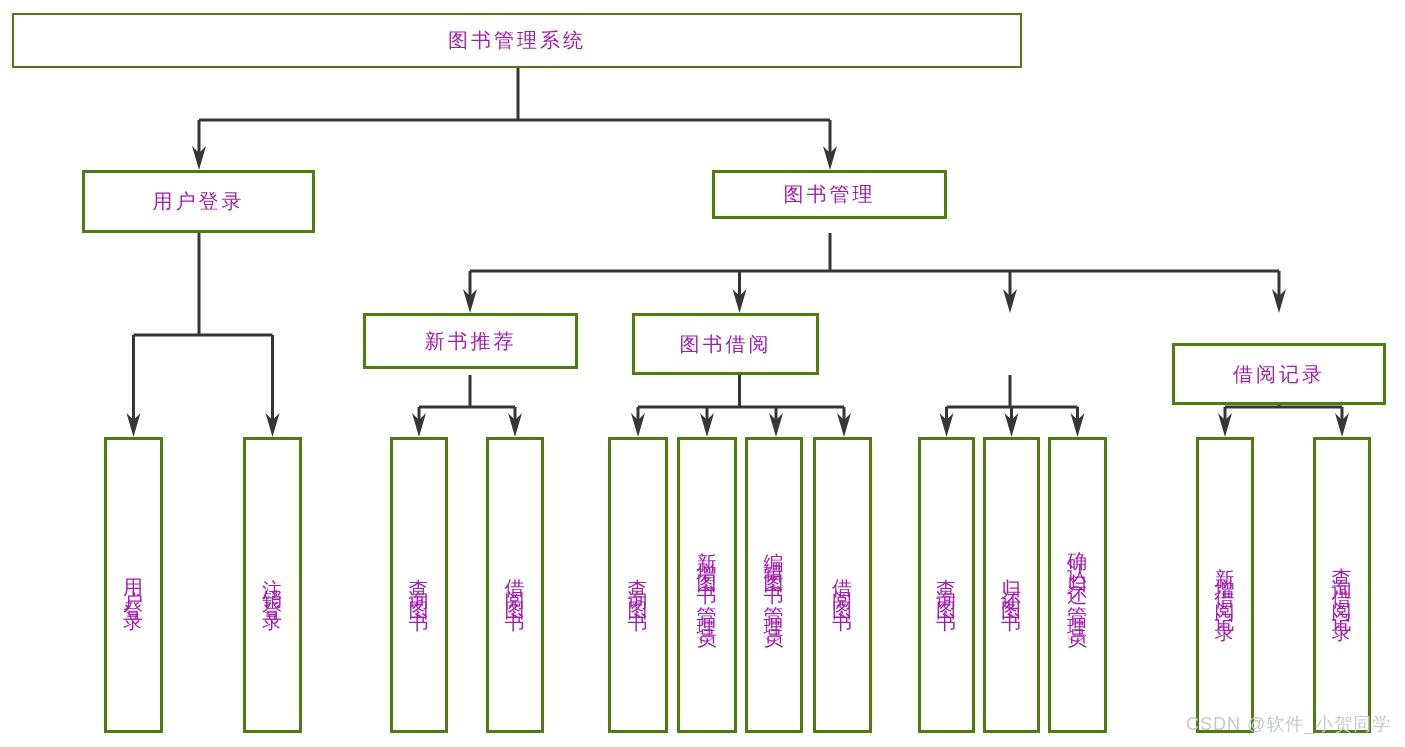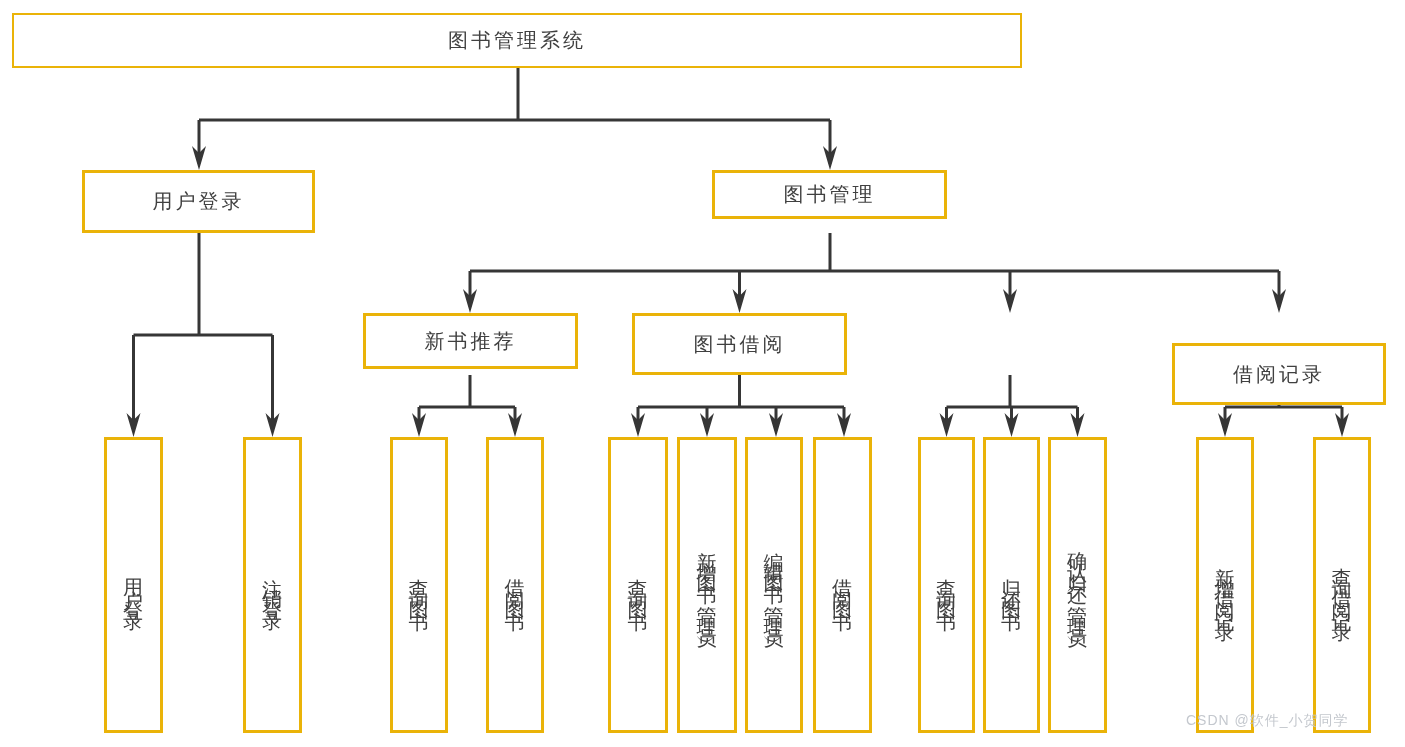--- a/index.html
+++ b/index.html
@@ -12,47 +12,47 @@
     overflow: hidden;
   }
   .connectors {
     position: absolute;
     left: 0; top: 0;
     width: 1405px; height: 747px;
   }
   .box {
     position: absolute;
     box-sizing: border-box;
-    border: 3px solid #eab308;
+    border: 3px solid #4d7c0f;
     background: #ffffff;
     display: flex;
     align-items: center;
     justify-content: center;
-    color: #404040;
+    color: #a21caf;
     overflow: hidden;
   }
   .box.top { border-width: 2px; }
   .h .label {
     font-size: 20px;
     letter-spacing: 3px;
     white-space: nowrap;
   }
   .v .label {
     writing-mode: vertical-rl;
     text-orientation: mixed;
     font-size: 20px;
     letter-spacing: 11px;
     line-height: 1;
     white-space: nowrap;
   }
   .watermark {
     position: absolute;
     left: 1186px;
     top: 712px;
-    font-size: 14px;
+    font-size: 18px;
     letter-spacing: 1px;
     color: #c4c8ce;
     white-space: nowrap;
     pointer-events: none;
   }
 </style>
 </head>
 <body>
 
 <div class="stage">
@@ -107,21 +107,21 @@
   <div class="box h" style="left:82px; top:170px; width:233px; height:63px;">
     <span class="label">用户登录</span>
   </div>
   <div class="box h" style="left:712px; top:170px; width:235px; height:49px;">
     <span class="label">图书管理</span>
   </div>
 
   <div class="box h" style="left:363px; top:313px; width:215px; height:56px;">
     <span class="label">新书推荐</span>
   </div>
-  <div class="box h" style="left:632px; top:313px; width:215px; height:62px;">
+  <div class="box h" style="left:632px; top:313px; width:187px; height:62px;">
     <span class="label">图书借阅</span>
   </div>
   <div class="box h" style="left:1172px; top:313px; width:214px; height:62px;margin-top:30px;">
     <span class="label">借阅记录</span>
   </div>
 
   <div class="box v" style="left:104px; top:437px; width:59px; height:296px;">
     <span class="label">用户登录</span>
   </div>
   <div class="box v" style="left:243px; top:437px; width:59px; height:296px;">

